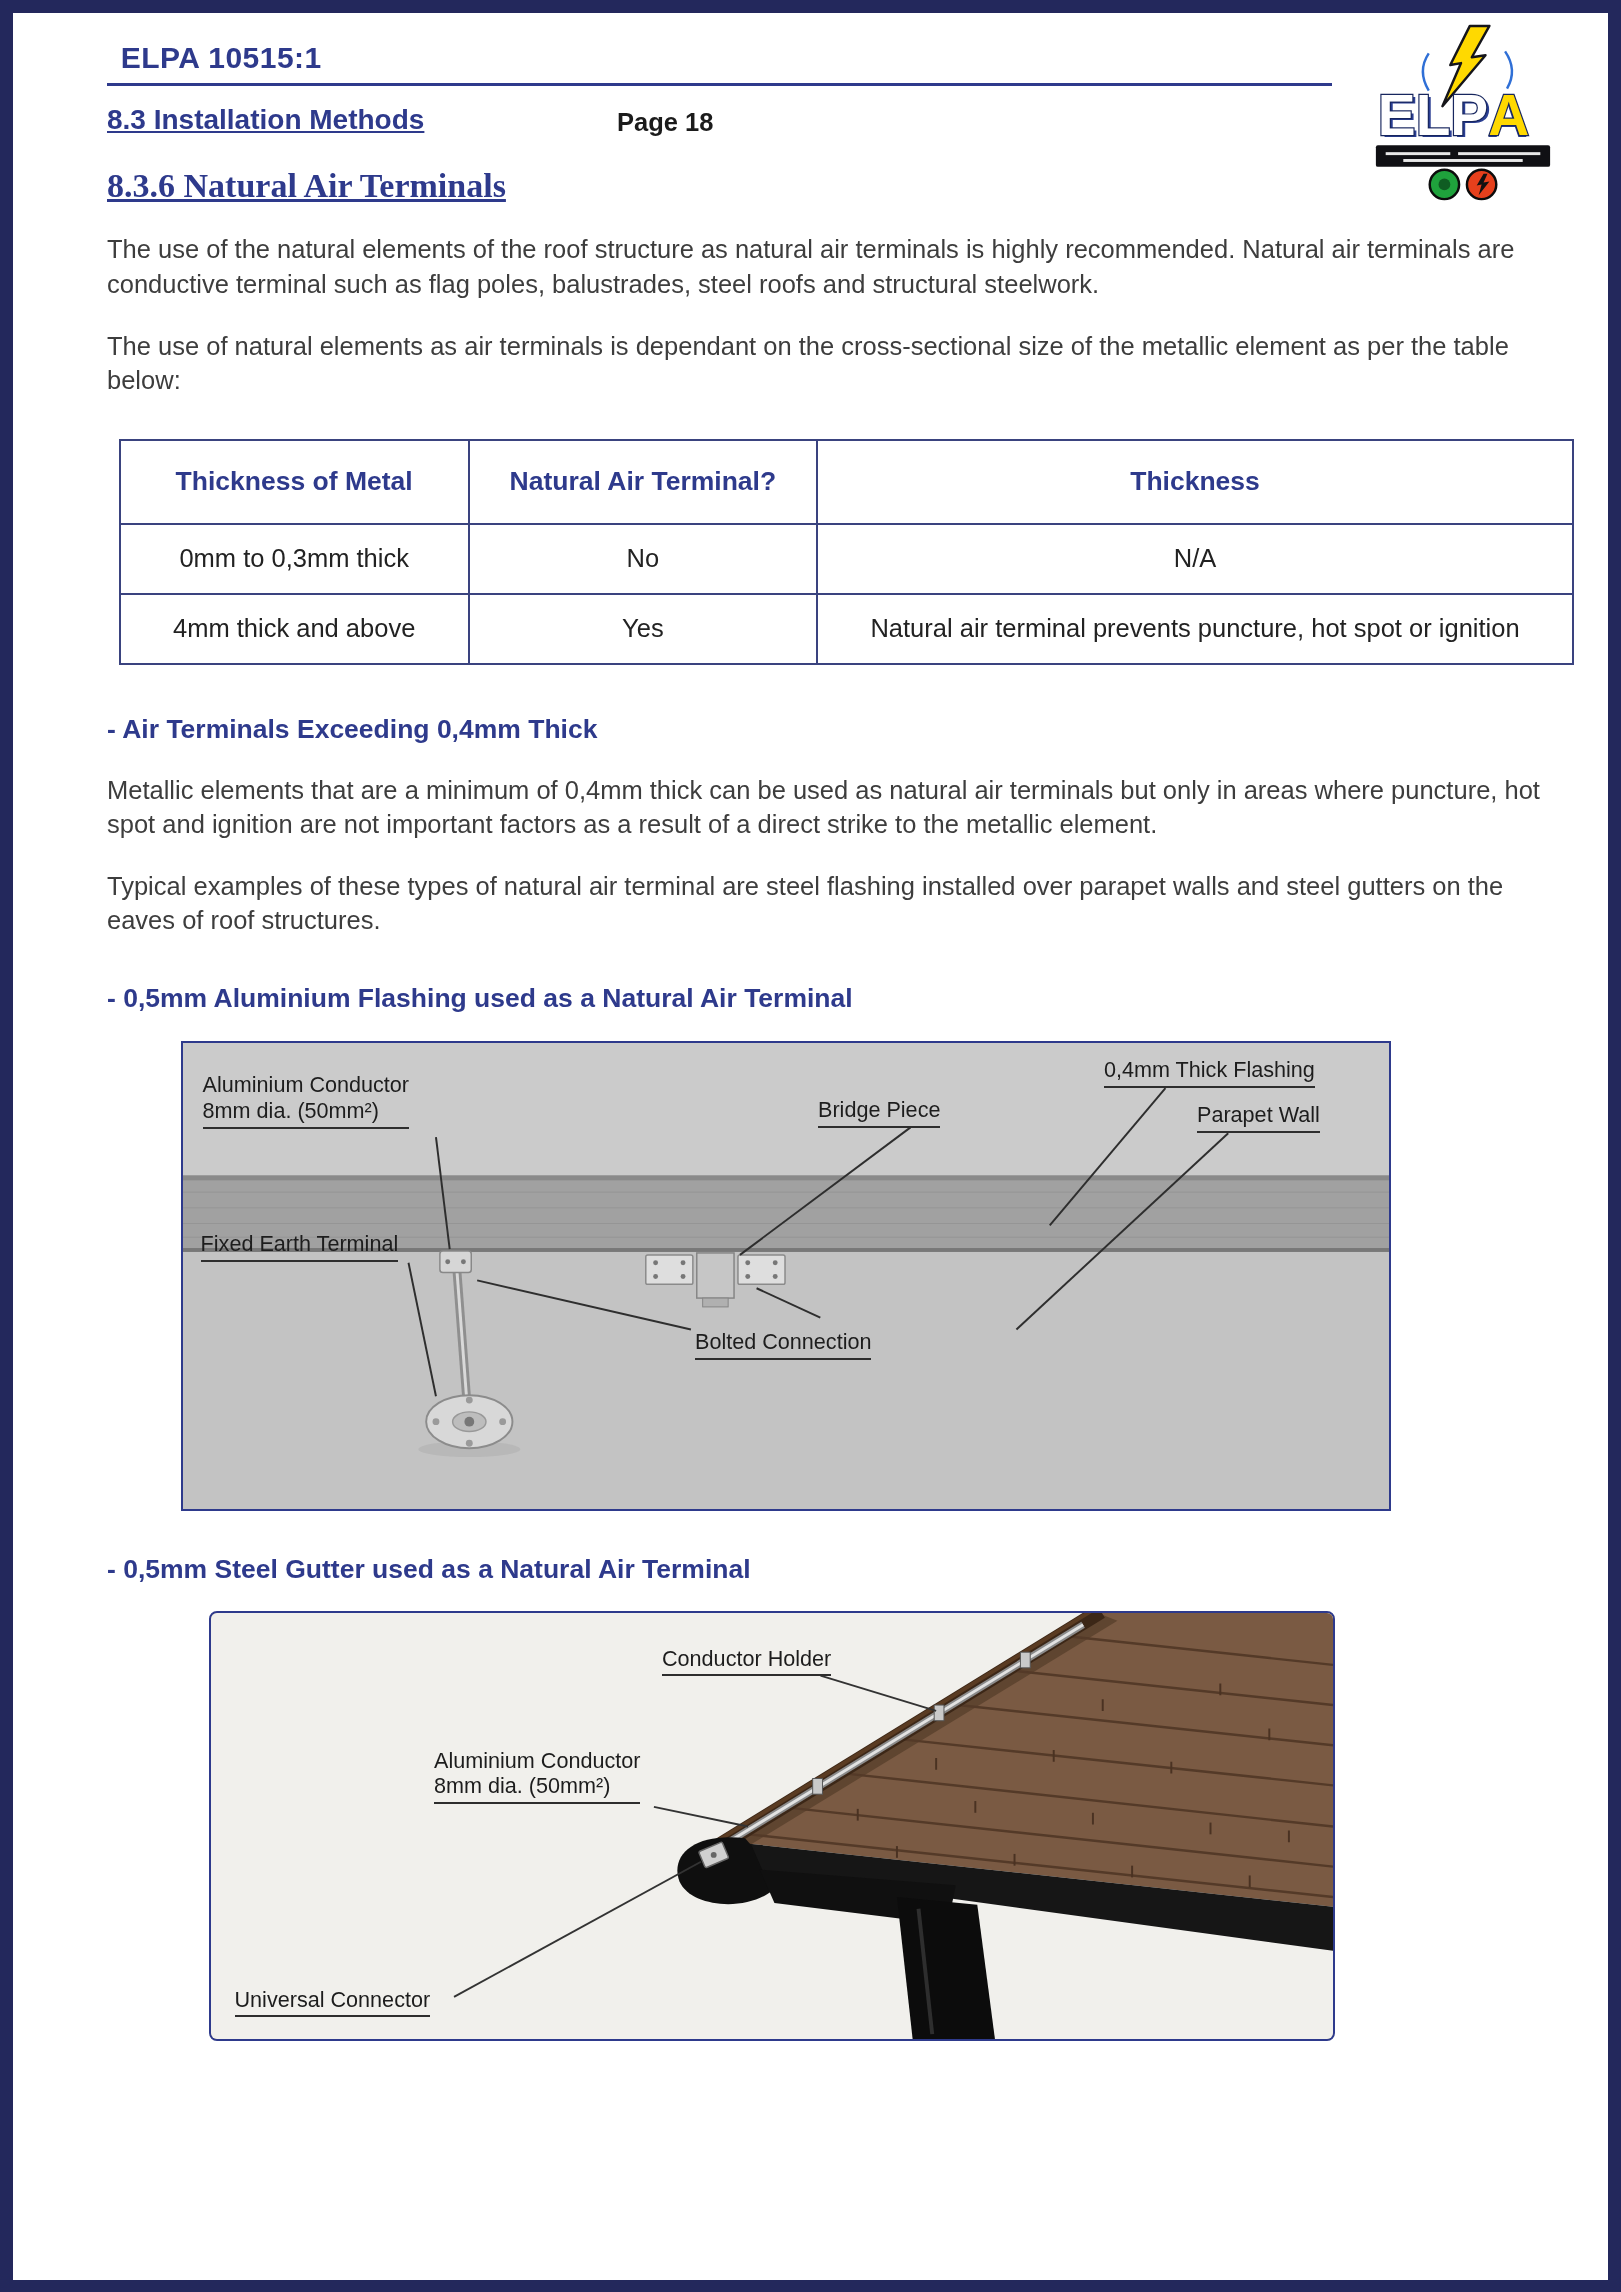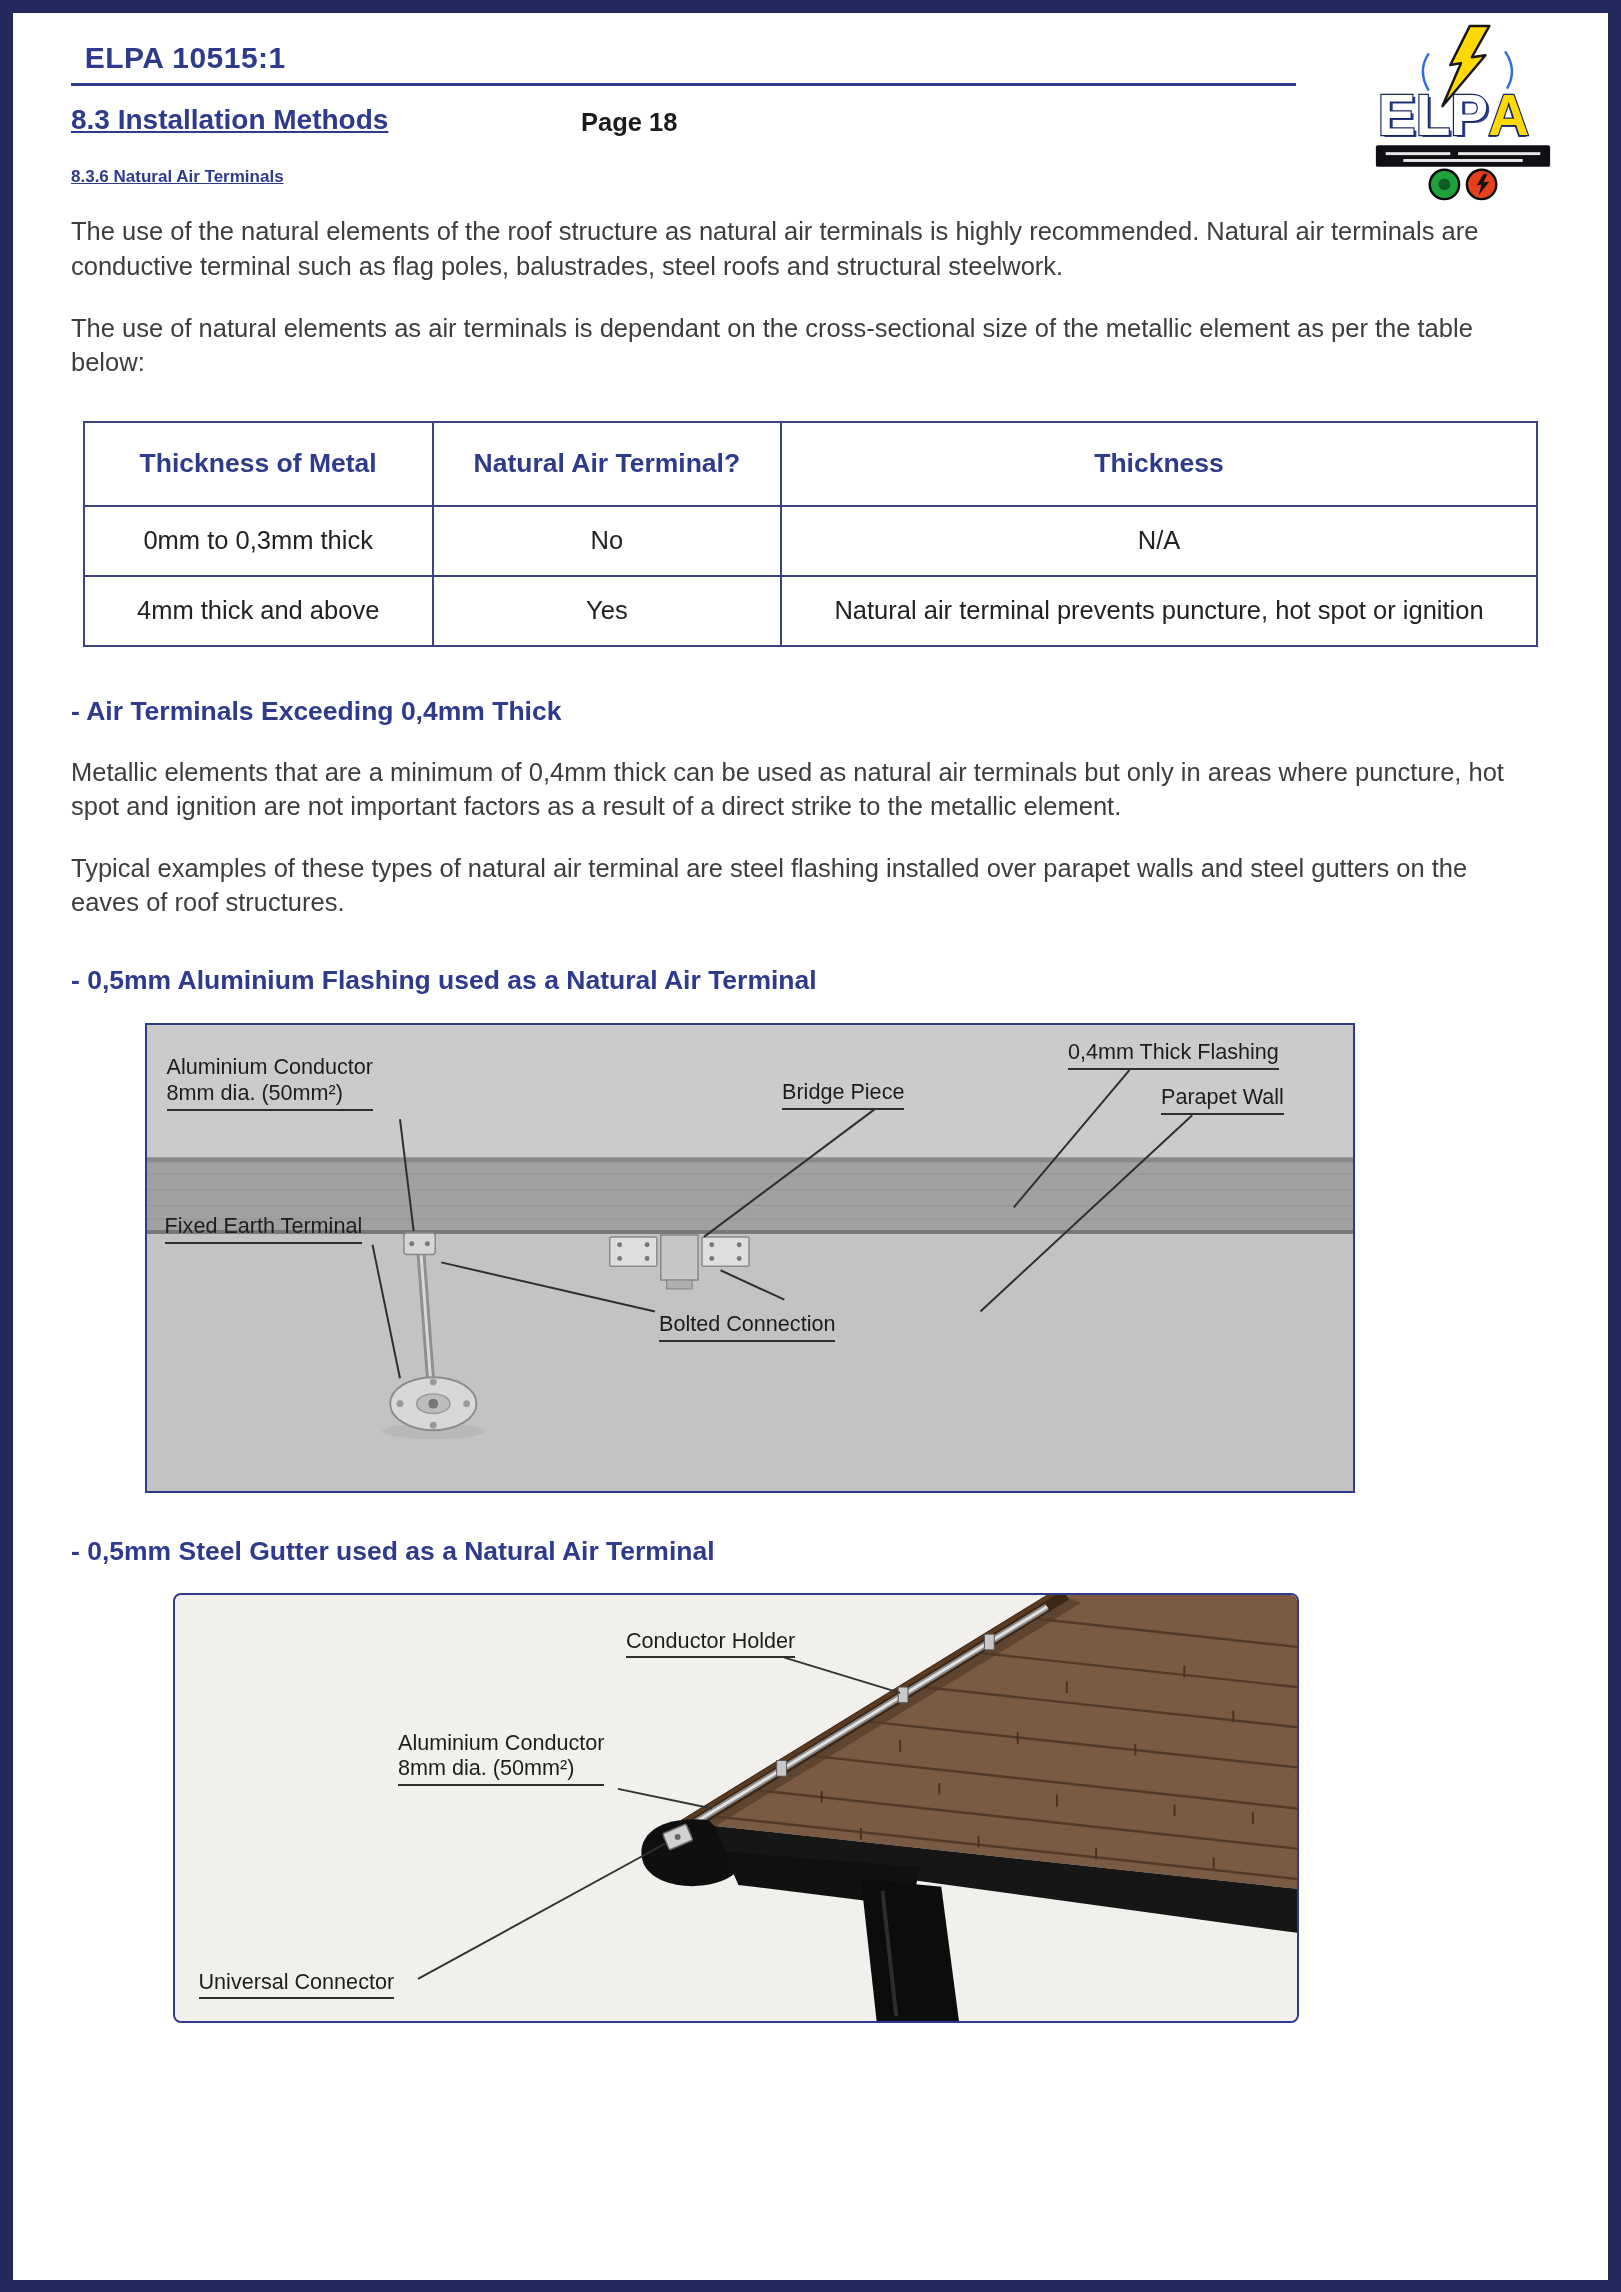--- a/index.html
+++ b/index.html
@@ -2,30 +2,30 @@
 <html><head>
 <meta charset="utf-8">
 <style>
   html,body { margin:0; padding:0; }
   body {
     width:1621px; height:2293px; position:relative; background:#ffffff;
     font-family:"Liberation Sans","DejaVu Sans",sans-serif; overflow:hidden;
     box-sizing:border-box;
   }
   .frame { position:absolute; inset:0; border:13.7px solid #23285c; pointer-events:none; z-index:50; }
-  .content { padding:29px 71px 16px 71px; position:relative; }
+  .content { padding:29px 71px 16px 71px; position:relative;margin-left:36px; }
 
   .doc-ref { color:#2e3a8c; font-size:30px; font-weight:bold; margin:11.8px 0 0 13.7px; letter-spacing:0.5px; }
   .rule { height:3.9px; background:#2e3a8c; margin-top:7.8px; width:1225px; }
 
   .header-block { position:relative; }
   .page-label { position:absolute; left:510px; top:3.9px; font-size:25.5px; font-weight:bold; color:#1b1b1b; }
 
   .h-section { color:#2e3a8c; font-size:28px; font-weight:bold; text-decoration:underline; margin:17.6px 0 0 0; }
-  .h-sub     { color:#2e3a8c; font-size:17px; font-weight:bold; text-decoration:underline; margin:31px 0 0 0; }
+  .h-sub     { color:#2e3a8c; font-size:34px; font-weight:bold; text-decoration:underline; margin:31px 0 0 0;font-family:Liberation Serif, serif; }
   .h-minor   { color:#2e3a8c; font-size:26.5px; font-weight:bold; margin:49px 0 0 0; }
 
   p.body { color:#3d3d3d; font-size:25.5px; line-height:1.35; margin:27.4px 0 0 0; max-width:1465px; }
 
   table.cond-table { border-collapse:collapse; width:1455px; margin:41px 0 0 11.8px; border:2.9px solid #2e3a8c; table-layout:fixed; }
   table.cond-table th { border:2px solid #3a437f; color:#2e3a8c; font-size:26.5px; font-weight:bold; padding:25.5px 7.8px; text-align:center; }
   table.cond-table td { border:2px solid #3a437f; color:#222222; font-size:25.5px; padding:17.6px 13.7px; text-align:center; line-height:1.3; }
 
   .figure { position:relative; border:2.9px solid #2e3a8c; overflow:hidden; }
   .figure svg { position:absolute; inset:0; }

